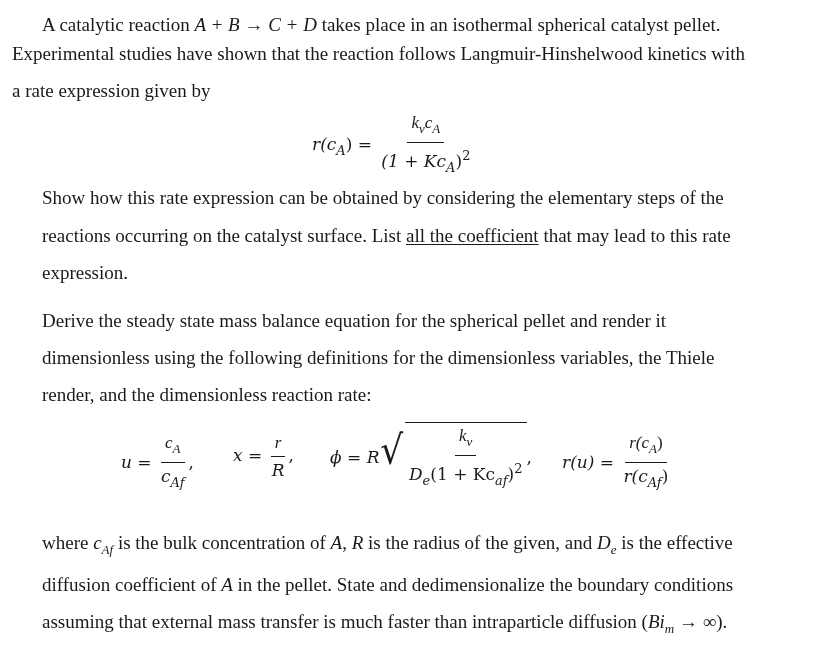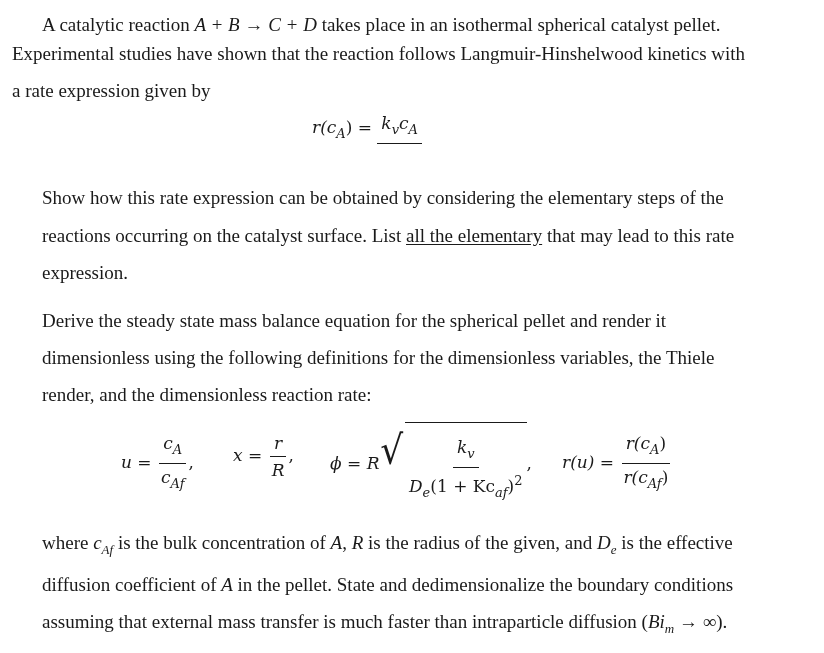--- a/index.html
+++ b/index.html
@@ -7,47 +7,48 @@
     width: 824px; height: 653px; overflow: hidden; position: relative;
     font-family: "Liberation Serif", serif; color: #1a1a1a; font-size: 19px;
   }
   .line { position: absolute; white-space: nowrap; line-height: 22px; }
   i, .it { font-style: italic; }
   .u { text-decoration: underline; text-underline-offset: 2px; }
   .sub { font-size: 13px; vertical-align: -5px; font-style: italic; }
   .sup { font-size: 13px; vertical-align: 7px; }
   .eq { position: absolute; font-family: "DejaVu Serif", serif; font-size: 17px; white-space: nowrap; }
   .frac { display: inline-flex; flex-direction: column; align-items: center; vertical-align: middle; }
-  .frac .num { padding: 0 4px 2px; border-bottom: 1px solid #1a1a1a; line-height: 22px; }
+  .frac .num { padding: 0 4px 2px; border-bottom: 1px solid #1a1a1a; line-height: 22px; font-family: Liberation Serif, serif; }
   .frac .den { padding: 2px 4px 0; line-height: 22px; }
   .sqrt { display: inline-flex; align-items: stretch; vertical-align: middle; }
   .sqrt .rad { font-size: 40px; line-height: 56px; transform: scaleX(0.9); }
-  .sqrt .body { border-top: 1px solid #1a1a1a; padding-top: 13px; display: flex; align-items: flex-end; }
+  .sqrt .body { border-top: 1px solid #1a1a1a; padding-top: 2px; display: flex; align-items: flex-end; }
 </style>
 </head>
 <body>
 
 <div>
 
   <div class="line" style="left:42px; top:6px;margin-top:8px;">
     <span>A catalytic reaction </span><i>A + B → C + D</i><span> takes place in an isothermal spherical catalyst pellet.</span>
   </div>
   <div class="line" style="left:12px; top:43px;">Experimental studies have shown that the reaction follows Langmuir-Hinshelwood kinetics with</div>
   <div class="line" style="left:12px; top:80px;">a rate expression given by</div>
 
   <div class="eq" style="left:312px; top:112px;">
     <i>r(c</i><span class="sub">A</span><span>) =</span>
     <span class="frac">
       <span class="num"><i>k</i><span class="sub">v</span><i>c</i><span class="sub">A</span></span>
+      <span class="den"><i>(1 + Kc</i><span class="sub">A</span><span>)</span><span class="sup">2</span></span>
     </span>
   </div>
 
   <div class="line" style="left:42px; top:187px;">Show how this rate expression can be obtained by considering the elementary steps of the</div>
   <div class="line" style="left:42px; top:225px;">
-    <span>reactions occurring on the catalyst surface. List </span><span class="u">all the elementary</span><span> that may lead to this rate</span>
+    <span>reactions occurring on the catalyst surface. List </span><span class="u">all the coefficient</span><span> that may lead to this rate</span>
   </div>
   <div class="line" style="left:42px; top:262px;">expression.</div>
 
   <div class="line" style="left:42px; top:310px;">Derive the steady state mass balance equation for the spherical pellet and render it</div>
   <div class="line" style="left:42px; top:347px;">dimensionless using the following definitions for the dimensionless variables, the Thiele</div>
   <div class="line" style="left:42px; top:384px;">render, and the dimensionless reaction rate:</div>
 
   <div class="eq" style="left:121px; top:432px;">
     <i>u =</i>
     <span class="frac">

